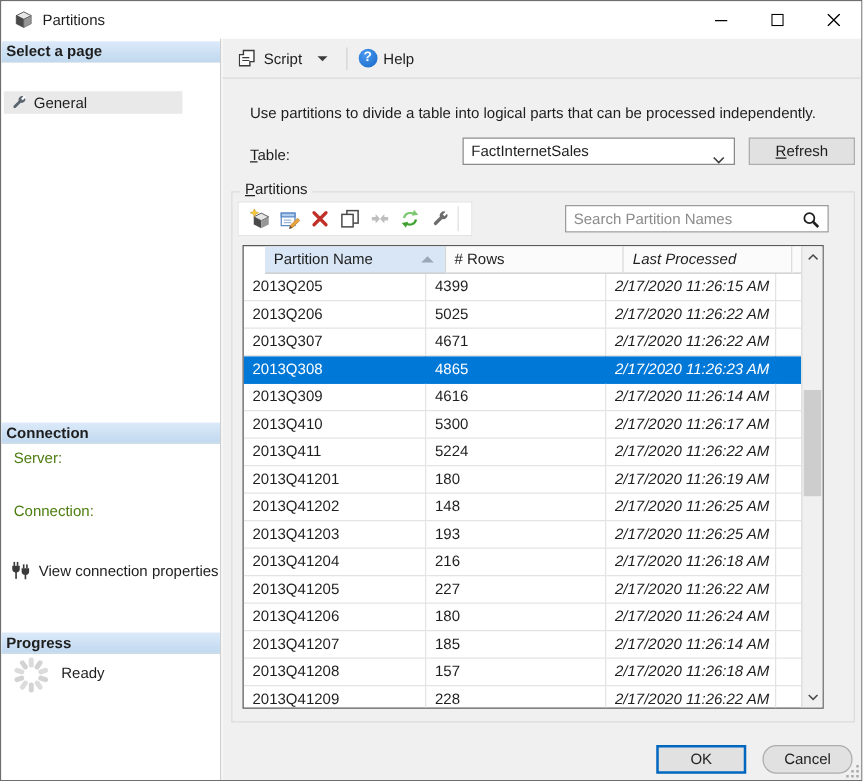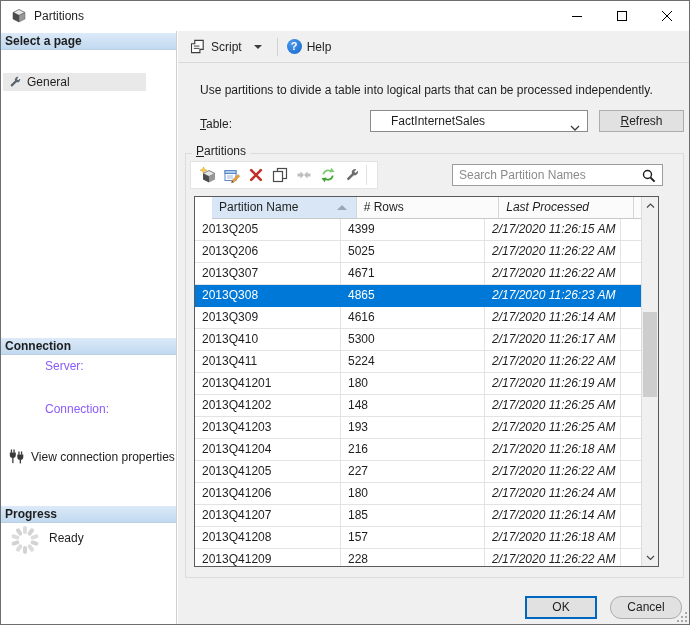--- a/index.html
+++ b/index.html
@@ -12,40 +12,40 @@
   .title-text { position:absolute; left:33px; top:0; line-height:30px; }
   .winbtns { position:absolute; right:0; top:0; height:29px; display:flex; }
   .winbtn { width:45px; height:29px; display:flex; align-items:center; justify-content:center; }
 
   
   .sidebar { position:absolute; top:30px; left:0; width:176px; bottom:0; background:#fff; border-right:1px solid #cfcfcf;padding-left:16px; }
   .side-header { position:absolute; left:0; right:0; height:17px; line-height:17px; font-weight:bold; padding-left:4px;
                  background:linear-gradient(#dceafa,#c1d9ef); border-bottom:1px solid #b9cfe4; }
   .side-item { position:absolute; left:2px; right:30px; height:18px; line-height:18px; background:#e9e9e9; display:flex; align-items:center; padding-left:5px; }
   .side-item svg { margin-right:5px; }
-  .gray-label { position:absolute; left:10px; color:#8b5cf6;margin-left:34px; }
+  .gray-label { position:absolute; left:10px; color:#4d7c0f; }
   .link-row { position:absolute; left:8px; display:flex; align-items:center; }
   .link-row svg { margin-right:6px; }
   .spinner { position:absolute; left:8px; }
   .ready-text { position:absolute; left:48px; }
 
   
   .rightpanel { position:absolute; top:30px; left:177px; right:0; bottom:0; background:#f0f0f0; }
   .ssms-toolbar { position:absolute; top:0; left:0; right:0; height:32px; border-bottom:1px solid #d9d9d9; display:flex; align-items:center; padding-left:9px; }
   .tb-item { display:flex; align-items:center; height:24px; padding:0 4px; }
   .tb-label { margin-left:5px; }
   .dd-arrow { width:0; height:0; border-left:4px solid transparent; border-right:4px solid transparent; border-top:4px solid #3c3c3c; margin:0 6px 0 4px; }
   .tb-sep { width:1px; height:18px; background:#d2d2d2; margin:0 5px; }
   .help-circle { width:15px; height:15px; border-radius:50%; background:radial-gradient(circle at 35% 30%, #4a9af0, #1565c8); color:#fff; font-weight:bold; font-size:11px; line-height:15px; text-align:center; }
 
   .desc { position:absolute; left:22px; top:52px; }
 
   .field-label { position:absolute; left:22px; top:82px; line-height:22px; }
   .accel { text-decoration:underline; }
-  .combo { position:absolute; left:192px; top:79px; width:218px; height:22px; background:#fff; border:1px solid #8a8a8a; line-height:20px; padding-left:20px; }
+  .combo { position:absolute; left:192px; top:79px; width:218px; height:22px; background:#fff; border:1px solid #8a8a8a; line-height:20px; padding-left:6px; }
   .combo-chevron { position:absolute; right:7px; top:7px; }
   .btn { background:#e1e1e1; border:1px solid #adadad; text-align:center; line-height:20px; }
   .refresh-btn { position:absolute; left:421px; top:79px; width:85px; height:22px; }
 
   
   .groupbox { position:absolute; left:7px; top:122px; width:499px; height:425px; border:1px solid #dcdcdc; }
   .group-label { position:absolute; left:14px; top:113px; background:#f0f0f0; padding:0 4px; }
 
   .icon-strip { position:absolute; left:12px; top:130px; width:188px; height:28px; background:#fff; border:1px solid #e3e3e3; display:flex; align-items:center; padding-left:5px; }
   .icon-btn { width:24px; height:22px; display:flex; align-items:center; justify-content:center; }

